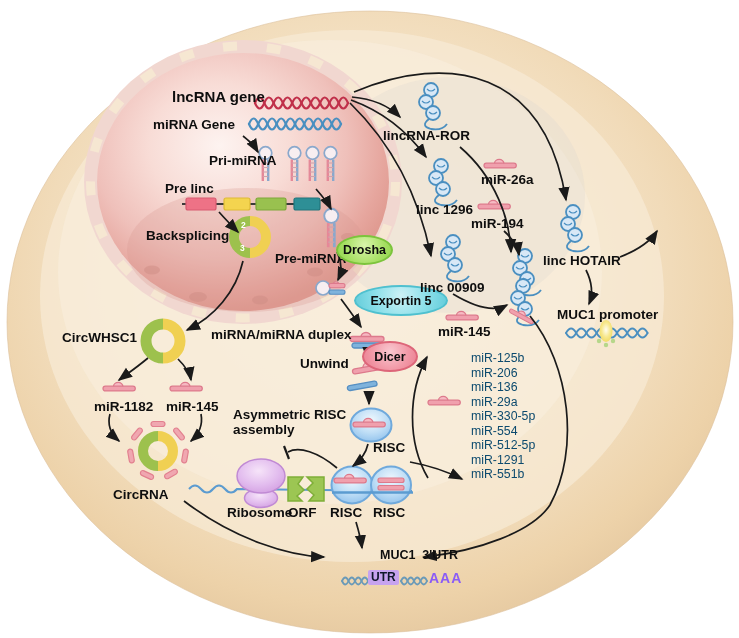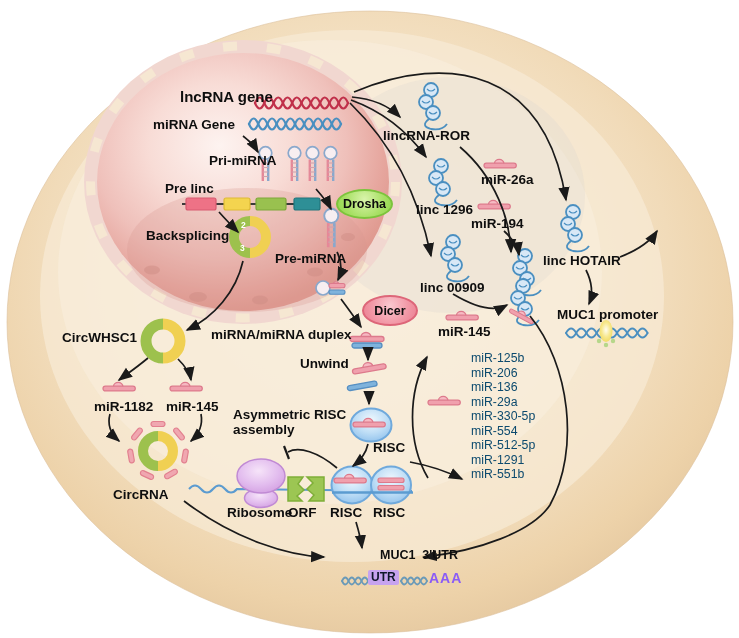--- a/index.html
+++ b/index.html
@@ -1,23 +1,23 @@
 <!DOCTYPE html>
 <html><head>
 <meta charset="utf-8">
 <style>
   html,body{margin:0;padding:0;background:#fff;}
   #stage{position:relative;width:739px;height:638px;background:#ffffff;overflow:hidden;
          font-family:"Liberation Sans",sans-serif;}
   #figure-svg{position:absolute;left:0;top:0;z-index:1;}
   .lbl{position:absolute;z-index:3;font-weight:bold;color:#0e0e0e;font-size:13.5px;
        line-height:1.12;white-space:nowrap;}
-  .big{font-size:15px;margin-left:8px;}
+  .big{font-size:15px;}
   .pill{position:absolute;z-index:3;display:flex;align-items:center;justify-content:center;
-        font-weight:bold;color:#0c0c0c;border-radius:50%;font-size:12.5px;}
+        font-weight:bold;color:#0c0c0c;border-radius:50%;font-size:12.5px;margin-top:46px;}
   #drosha-pill{left:336px;top:189px;width:53px;height:26px;border:2px solid #7cc43c;
       background:radial-gradient(circle at 50% 32%,#d9f4ab,#a8e065 60%,#8fd44a);}
   #exportin-pill{left:354px;top:239px;width:90px;height:27px;border:2px solid #4fc0cf;
       background:radial-gradient(circle at 50% 32%,#cdf1f6,#8adfe9 55%,#62cbd9);}
   #dicer-pill{left:362px;top:295px;width:52px;height:27px;border:2px solid #dd6679;
       background:radial-gradient(circle at 50% 32%,#f9c8d0,#f29aa8 55%,#ea7c8e);}
   #muc1-pill{left:645px;top:179px;width:58px;height:48px;border:2.5px solid #4453b5;
       background:radial-gradient(circle at 50% 42%,#ffffff 22%,#c3cef4 52%,#8399e4 78%,#5a6fd0);
       color:#16246e;font-size:13.5px;}
   .mirlist{position:absolute;z-index:3;left:471px;top:351px;font-weight:normal;
@@ -271,20 +271,21 @@
 <div class="lbl big" style="left:172px;top:89px">lncRNA gene</div>
 <div class="lbl" style="left:153px;top:117px">miRNA Gene</div>
 <div class="lbl" style="left:209px;top:153px">Pri-miRNA</div>
 <div class="lbl" style="left:165px;top:181px">Pre linc</div>
 <div class="lbl" style="left:146px;top:228px">Backsplicing</div>
 <div class="lbl" style="left:275px;top:251px">Pre-miRNA</div>
 <div class="donut-num" style="left:241px;top:220px">2</div>
 <div class="donut-num" style="left:240px;top:243px">3</div>
 
 <div class="pill" id="drosha-pill">Drosha</div>
+<div class="pill" id="exportin-pill">Exportin 5</div>
 <div class="pill" id="dicer-pill">Dicer</div>
 
 <div class="lbl" style="left:211px;top:327px">miRNA/miRNA duplex</div>
 <div class="lbl" style="left:300px;top:356px">Unwind</div>
 <div class="lbl" style="left:233px;top:407px">
   <div>Asymmetric RISC</div>
   <div>assembly</div>
 </div>
 <div class="lbl" style="left:373px;top:440px">RISC</div>
 <div class="lbl" style="left:227px;top:505px">Ribosome</div>

